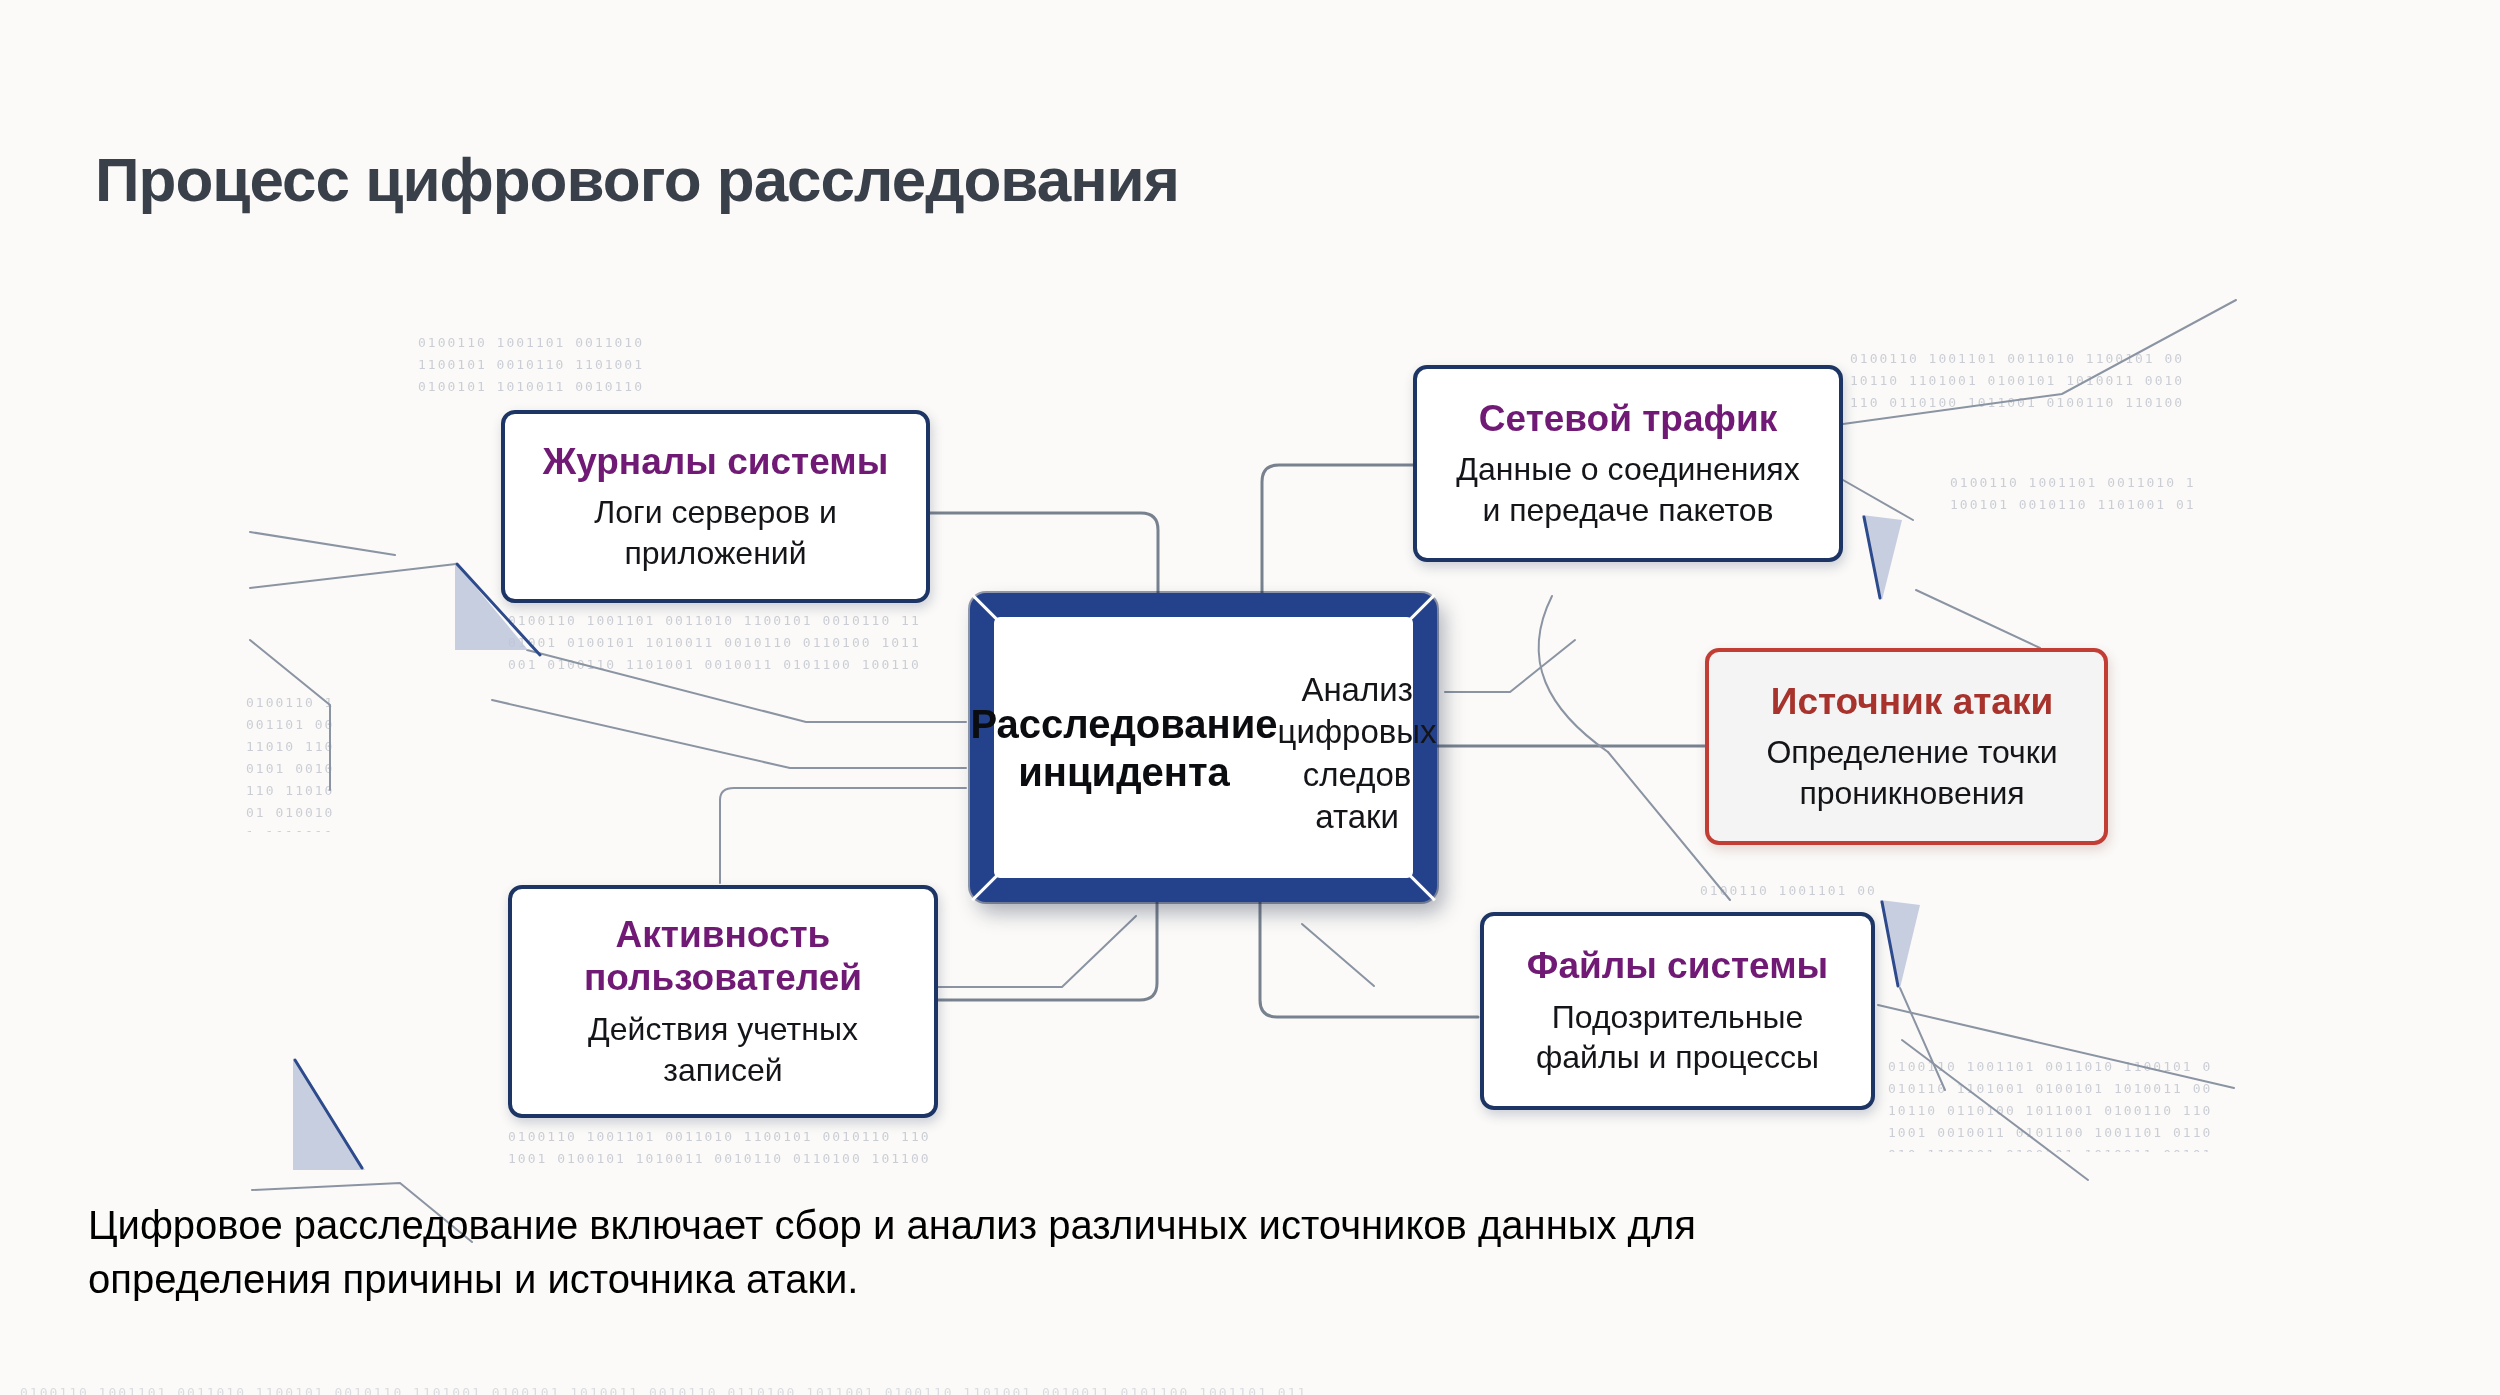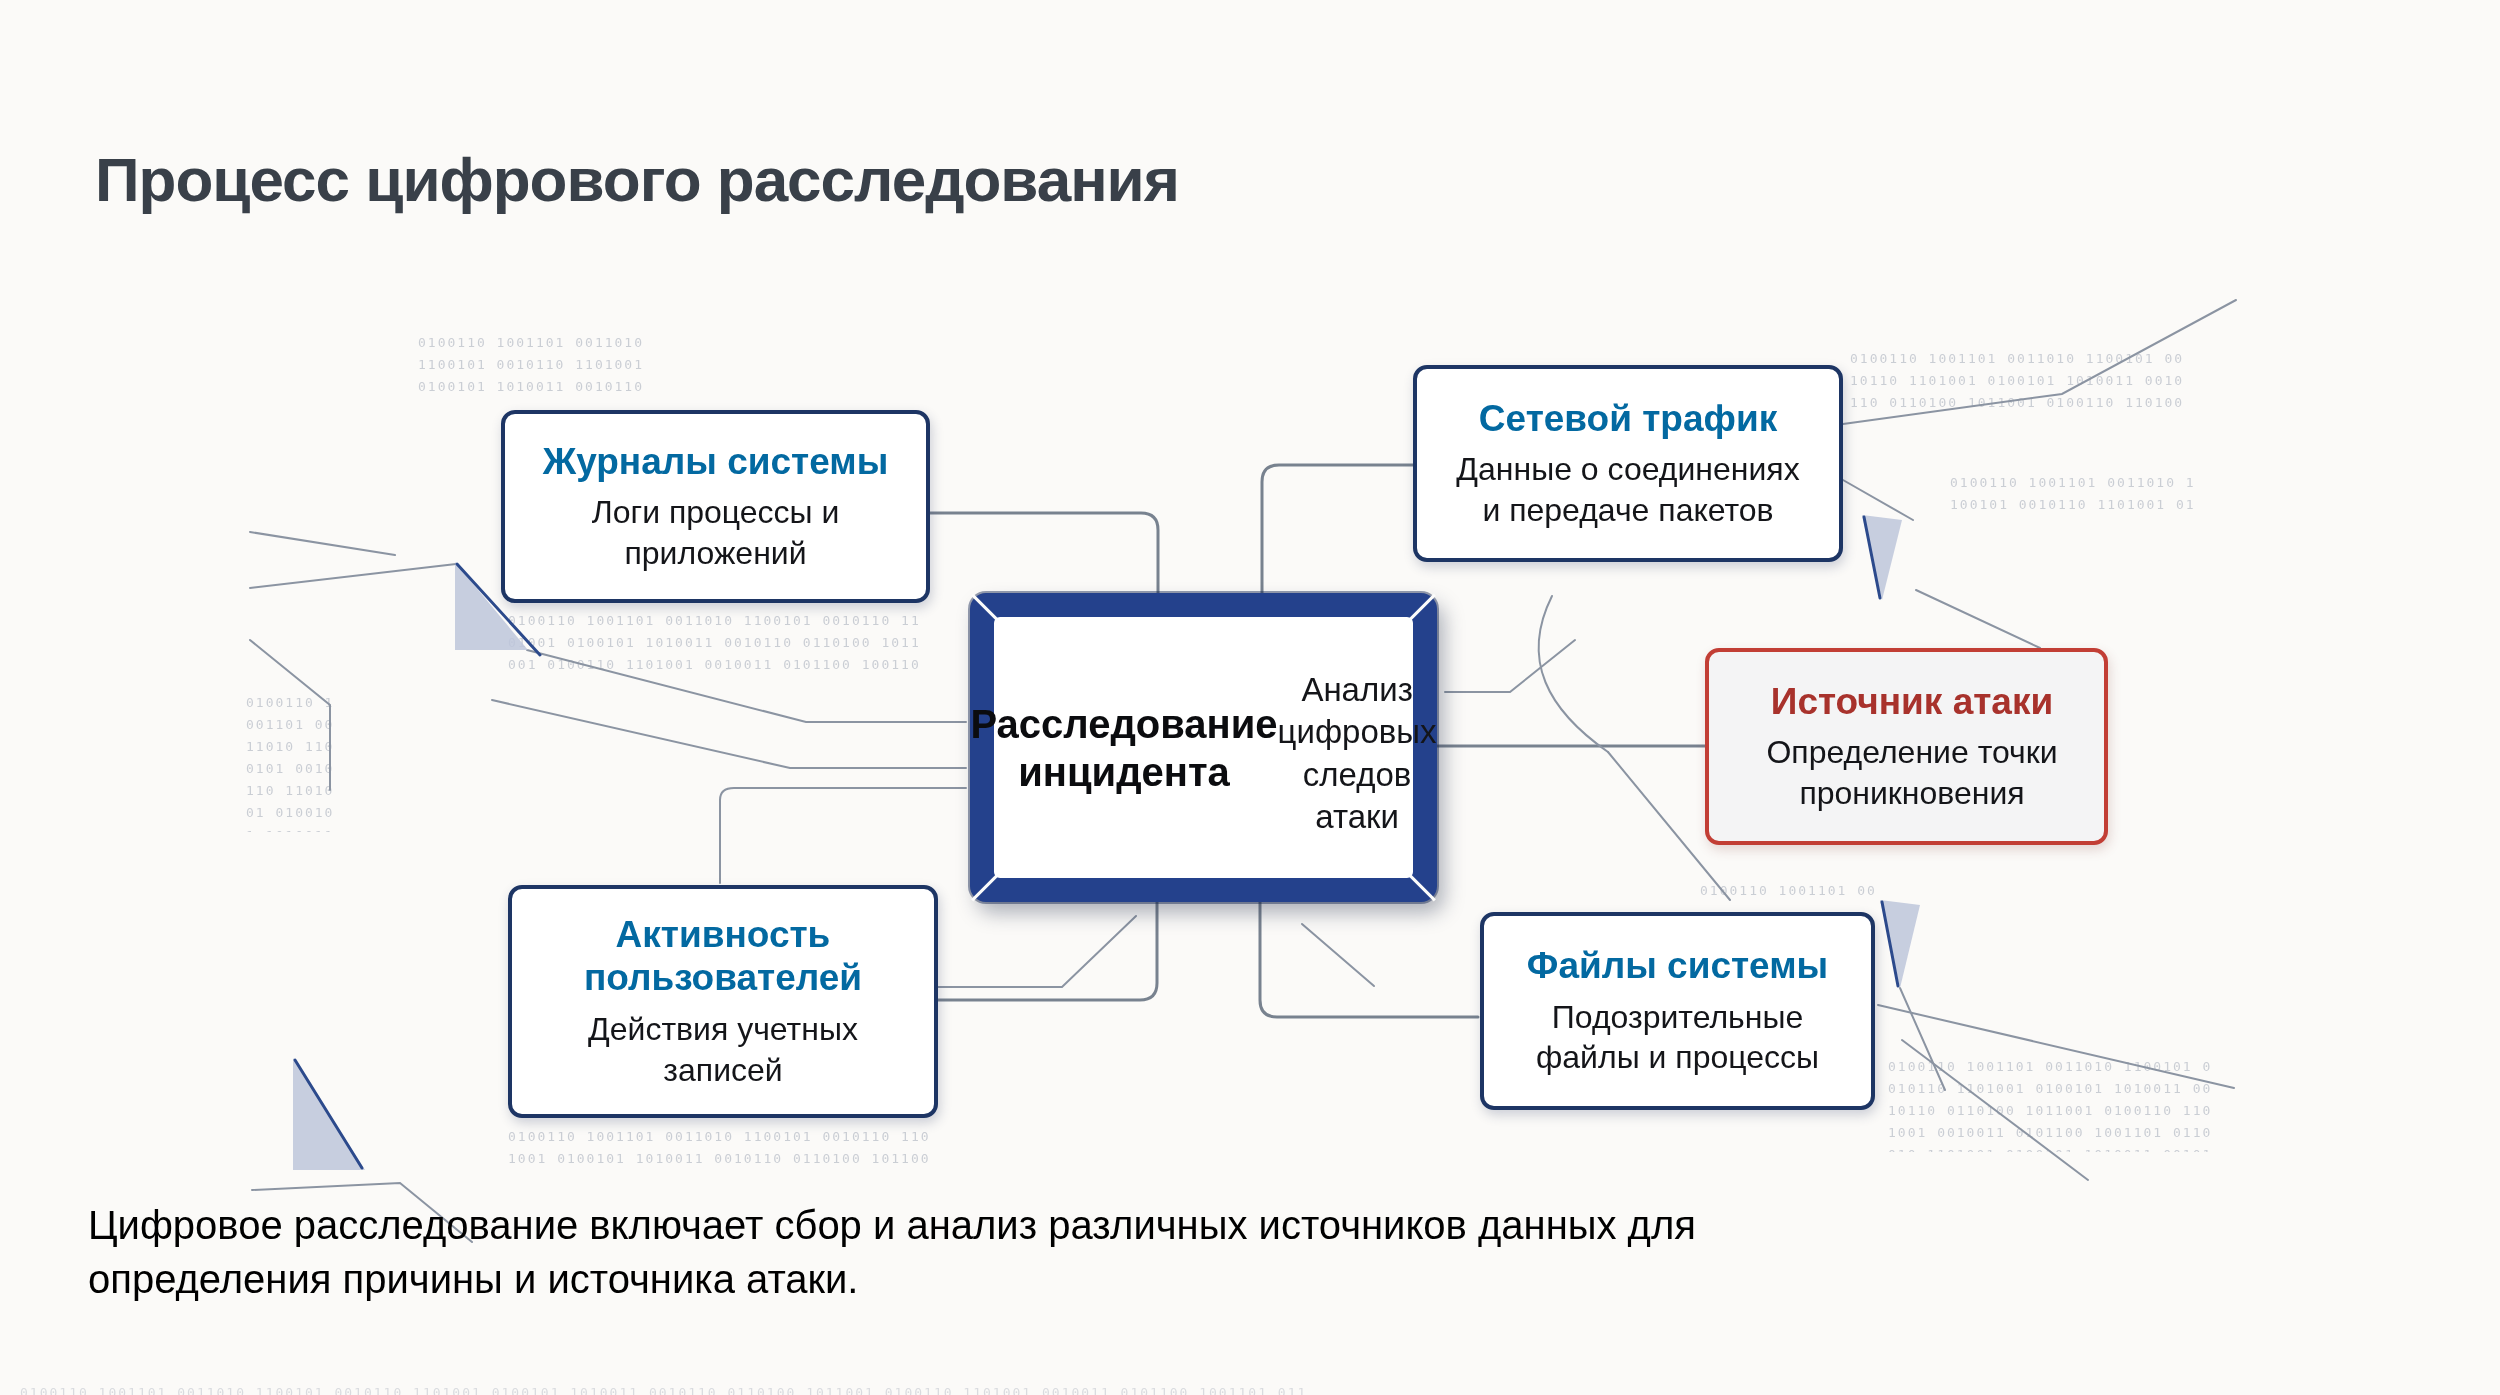--- a/index.html
+++ b/index.html
@@ -23,21 +23,21 @@
   
   .wires{position:absolute;left:0;top:0;z-index:2;}
   
   .node{
     position:absolute;z-index:3;box-sizing:border-box;
     background:#ffffff;border:4px solid #1d3564;border-radius:14px;
     display:flex;flex-direction:column;align-items:center;justify-content:center;
     text-align:center;padding:10px 34px;
     box-shadow:2px 5px 12px rgba(40,55,95,.22);
   }
-  .node-title{font-weight:bold;font-size:37px;color:#0369a1;line-height:1.18;}
+  .node-title{font-weight:bold;font-size:37px;color:#701a75;line-height:1.18;}
   .node-sub{font-size:32px;color:#141519;line-height:1.27;margin-top:9px;}
   .node.logs    {left:501px; top:410px; width:429px; height:193px;}
   .node.network {left:1413px;top:365px; width:430px; height:197px;}
   .node.activity{left:508px; top:885px; width:430px; height:233px;}
   .node.files   {left:1480px;top:912px; width:395px; height:198px;}
   .node.source  {left:1705px;top:648px; width:403px; height:197px;
                  border-color:#c23e35;background:#f4f4f5;
                  box-shadow:2px 5px 12px rgba(120,50,45,.18);padding-left:45px;}
   .node.source .node-title{color:#a8322c;}
   
@@ -118,21 +118,21 @@
     <g stroke="#2c4a8c" stroke-width="3" fill="none" stroke-linecap="round">
       <path d="M457 564 L540 655"></path>
       <path d="M1864 517 L1880 598"></path>
       <path d="M1882 902 L1898 986"></path>
       <path d="M295 1060 L362 1168"></path>
     </g>
   </svg>
 
   <div class="node logs">
     <div class="node-title">Журналы системы</div>
-    <div class="node-sub">Логи процессы и приложений</div>
+    <div class="node-sub">Логи серверов и приложений</div>
   </div>
 
   <div class="node network">
     <div class="node-title">Сетевой трафик</div>
     <div class="node-sub">Данные о соединениях и передаче пакетов</div>
   </div>
 
   <div class="node source">
     <div class="node-title">Источник атаки</div>
     <div class="node-sub">Определение точки проникновения</div>

